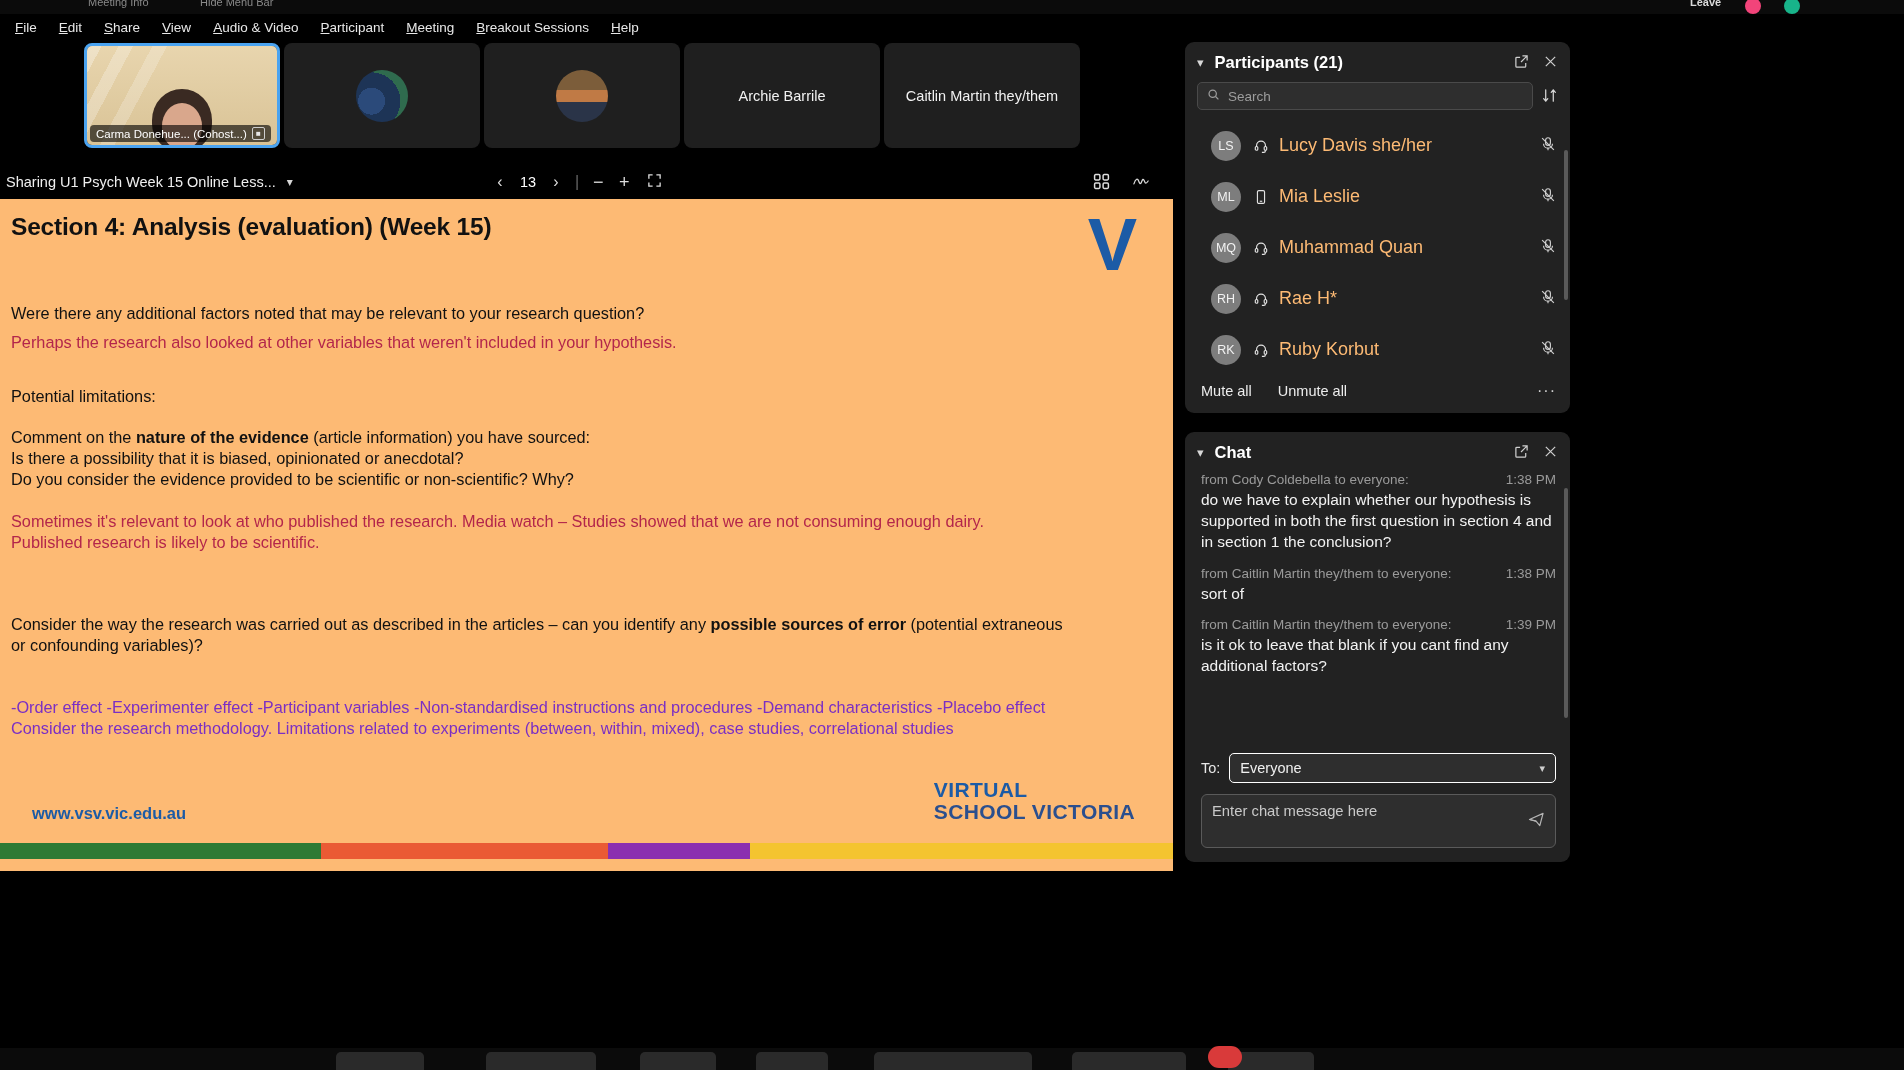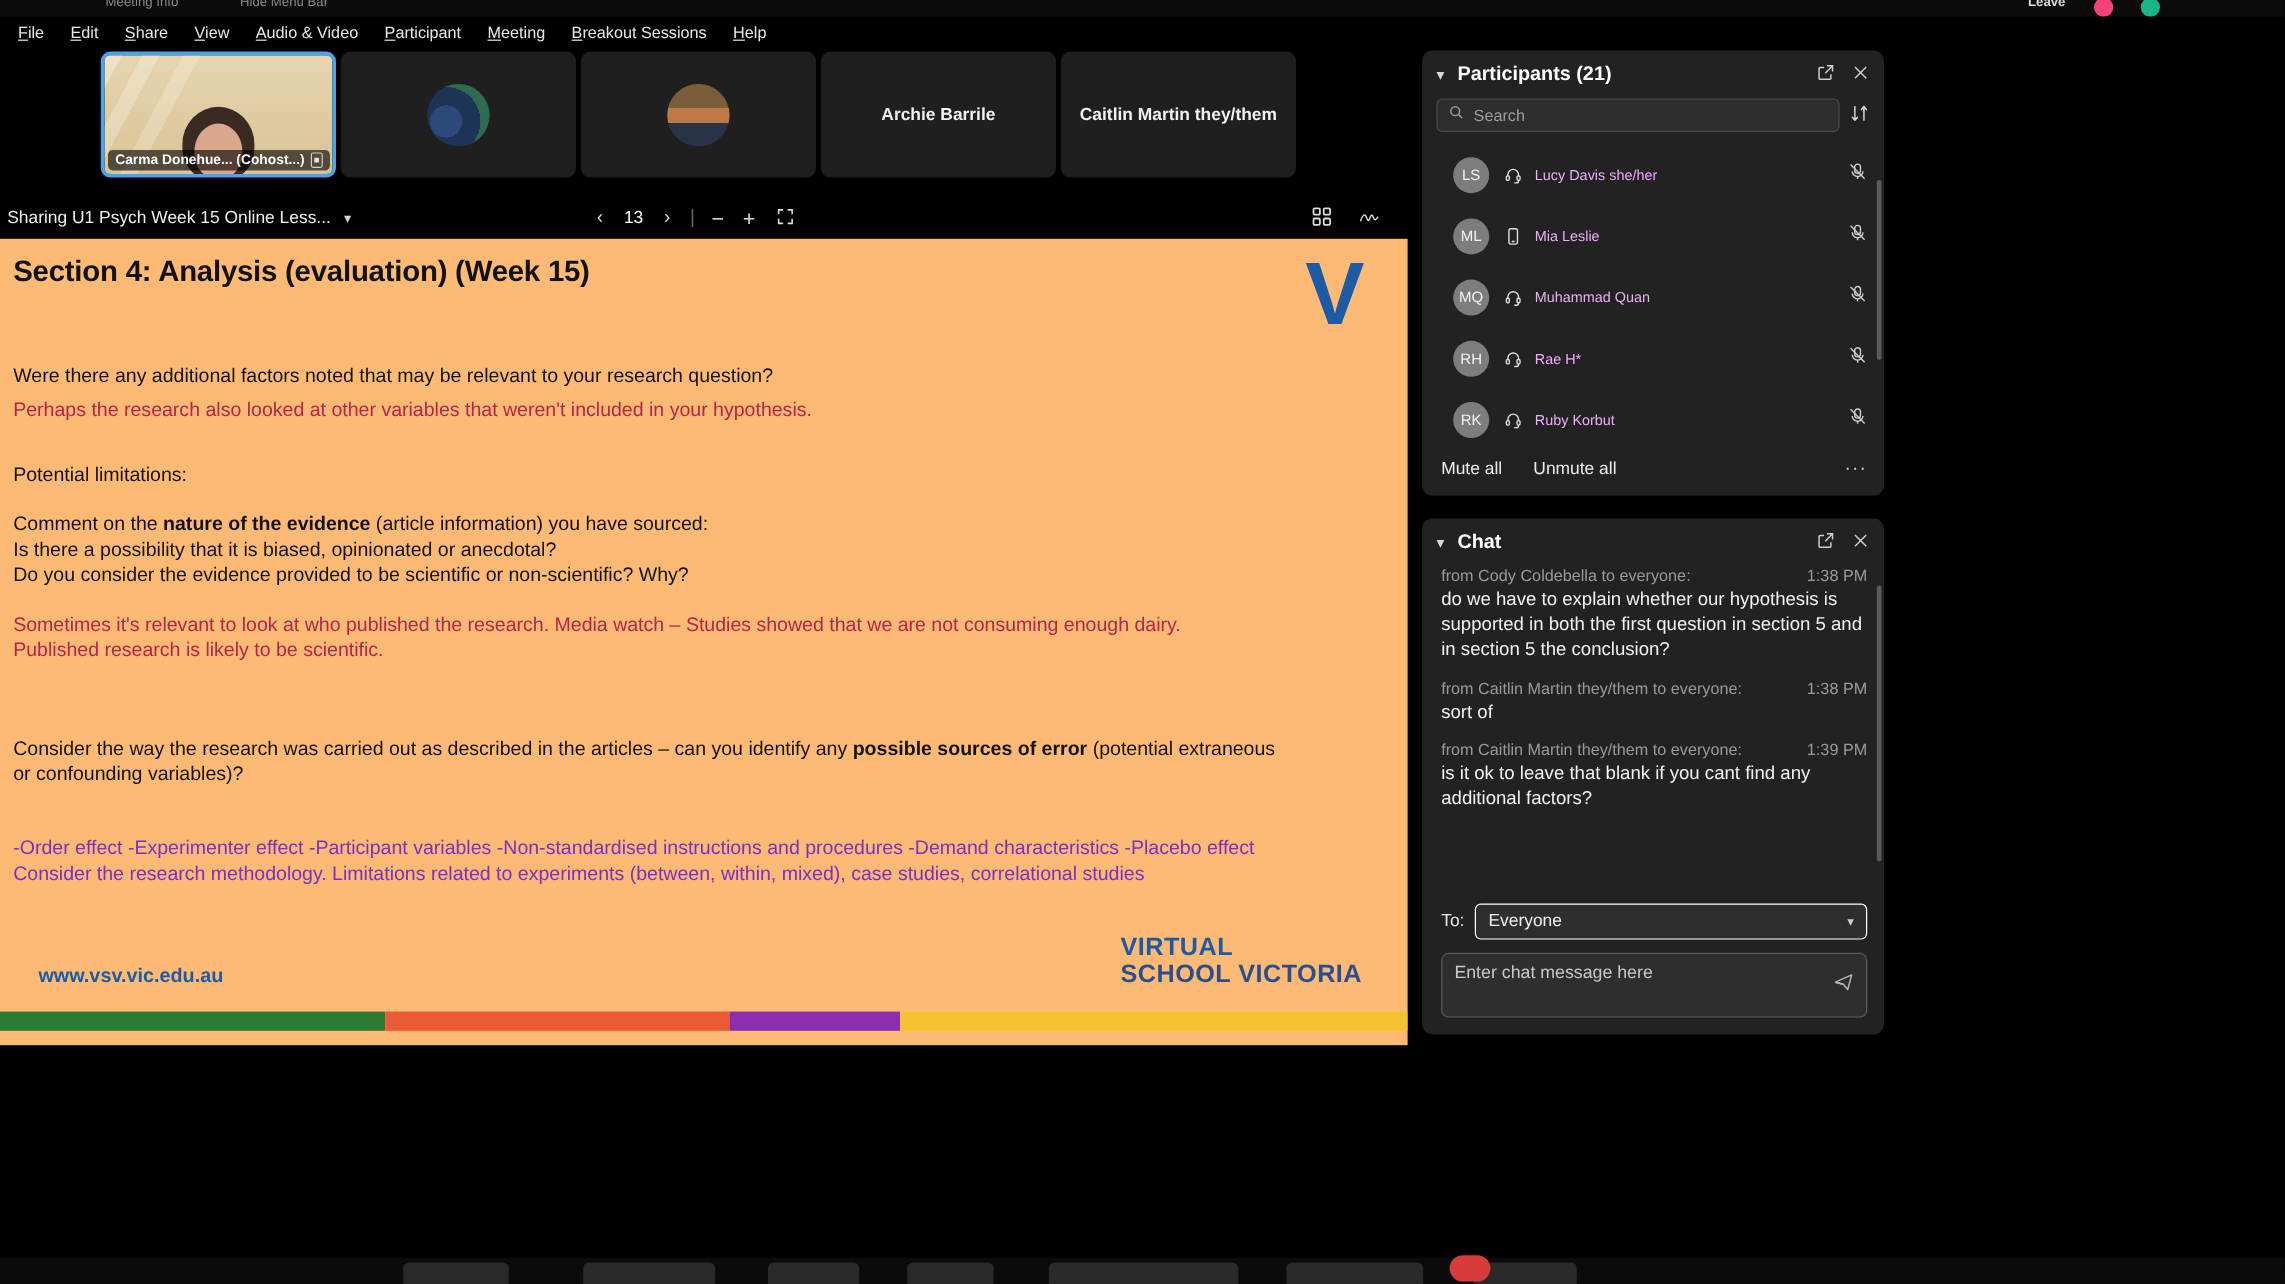--- a/index.html
+++ b/index.html
@@ -17,21 +17,21 @@
   .topstrip .dot { position:absolute; top:-2px; width:16px; height:16px; border-radius:50%; }
 
   
   .menubar { position:absolute; left:0; top:14px; width:1904px; height:26px;
              display:flex; align-items:center; gap:0px; padding-left:4px; background:#000; }
   .menubar .mitem { font-size:13.5px; color:#e8e8e8; padding:3px 11px; cursor:default; white-space:nowrap; border-radius:3px; }
   .menubar .mitem u { text-decoration: underline; }
 
   
   .thumbs { position:absolute; left:84px; top:43px; height:105px; display:flex; gap:4px; }
-  .thumb { width:196px; height:105px; background:#1f1f1f; border-radius:8px; position:relative; overflow:hidden;font-weight:bold; }
+  .thumb { width:196px; height:105px; background:#1f1f1f; border-radius:8px; position:relative; overflow:hidden; }
   .thumb.active { border:3px solid #4aa3f0; }
   .thumb .vid { position:absolute; inset:0; }
   .vidbg {
     background:
       linear-gradient(118deg, rgba(255,255,255,.30) 0 6%, rgba(0,0,0,0) 6% 13%,
                       rgba(255,255,255,.26) 13% 19%, rgba(0,0,0,0) 19% 27%,
                       rgba(255,255,255,.22) 27% 33%, rgba(0,0,0,0) 33% 100%),
       linear-gradient(#e8d5ae, #d9c396);
   }
   .head { position:absolute; left:50%; bottom:-6px; transform:translateX(-50%);
@@ -95,21 +95,21 @@
                display:flex; align-items:center; padding:0 9px; gap:8px; }
   .searchbox input { flex:1; background:transparent; border:0; outline:none; color:#dcdcdc; font-size:13.5px;
                      font-family:"Liberation Sans", sans-serif; }
   .searchbox input::placeholder { color:#9d9d9d; }
 
   .plist { position:absolute; left:0; right:0; top:78px; bottom:44px; overflow:hidden; }
   .prow { height:51px; display:flex; align-items:center; padding:0 14px 0 16px; }
   .pav { width:30px; height:30px; border-radius:50%; background:#7d7d7d; color:#f2f2f2;
          display:flex; align-items:center; justify-content:center; font-size:12.5px; flex:0 0 auto;margin-left:10px; }
   .pmediaic { width:22px; margin-left:9px; display:flex; align-items:center; justify-content:center; color:#e2e2e2; }
-  .pname { margin-left:7px; font-size:12px; color:#f0abfc; white-space:nowrap; overflow:hidden; text-overflow:ellipsis; }
+  .pname { margin-left:7px; font-size:18px; color:#fdba74; white-space:nowrap; overflow:hidden; text-overflow:ellipsis; }
   .pmute { margin-left:auto; color:#d0d0d0; }
 
   .pfoot { position:absolute; left:0; right:0; bottom:0; height:44px; display:flex; align-items:center;
            padding:0 14px 0 16px; gap:26px; }
   .pfoot .lnk { font-size:14.5px; color:#ededed; }
   .pfoot .more { margin-left:auto; color:#cfcfcf; font-size:16px; letter-spacing:1px; }
 
   .chatbody { position:absolute; left:0; right:0; top:40px; bottom:120px; overflow:hidden; padding:0 14px 0 16px; }
   .cmsg { margin-bottom:13px; }
   .cmeta { display:flex; align-items:baseline; gap:18px; }
@@ -434,21 +434,21 @@
         </span>
       </span>
     </div>
 
     <div class="chatbody">
       <div class="cmsg">
         <div class="cmeta">
           <span class="cfrom">from Cody Coldebella to everyone:</span>
           <span class="ctime">1:38 PM</span>
         </div>
-        <div class="ctext">do we have to explain whether our hypothesis is supported in both the first question in section 5 and in section 5 the conclusion?</div>
+        <div class="ctext">do we have to explain whether our hypothesis is supported in both the first question in section 4 and in section 1 the conclusion?</div>
       </div>
       <div class="cmsg">
         <div class="cmeta">
           <span class="cfrom">from Caitlin Martin they/them to everyone:</span>
           <span class="ctime">1:38 PM</span>
         </div>
         <div class="ctext">sort of</div>
       </div>
       <div class="cmsg">
         <div class="cmeta">

